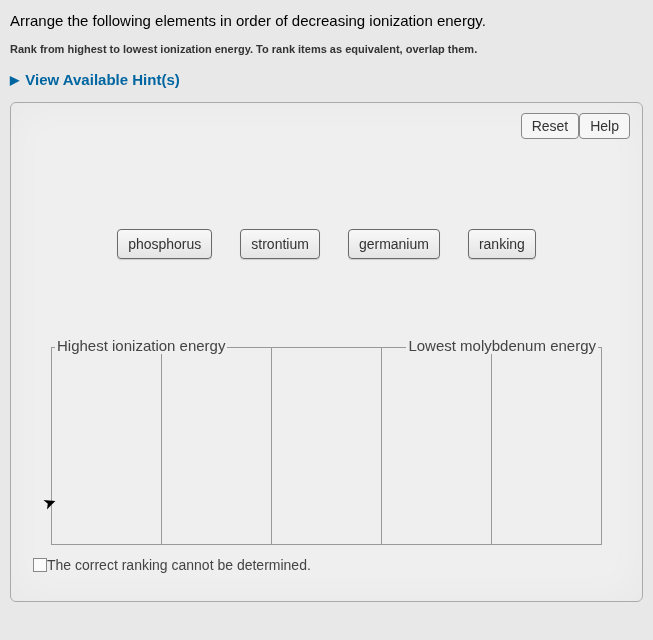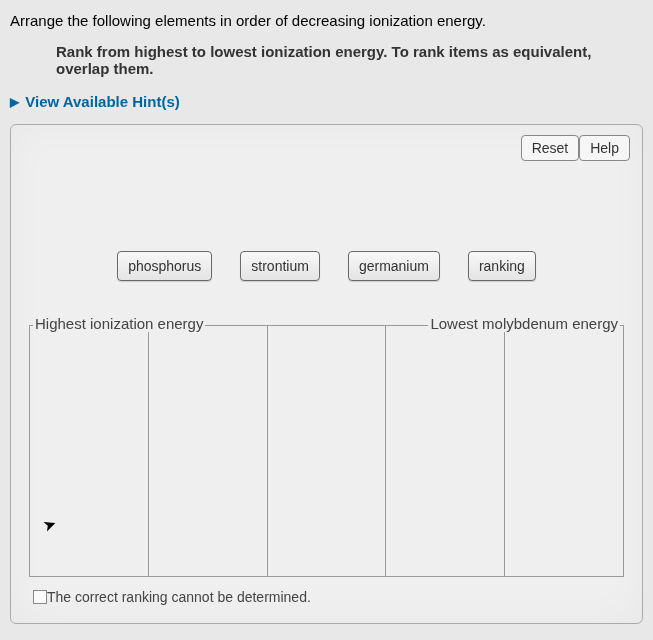--- a/index.html
+++ b/index.html
@@ -11,25 +11,24 @@
       padding: 12px 10px;
       color: #333;
       overflow: hidden;
     }
     .instruction1 {
       font-size: 15px;
       color: #000000;
       margin-bottom: 14px;
     }
     .instruction2 {
-      font-size: 15px;
+      font-size: 11px;
       font-weight: bold;
       color: #333;
       margin-bottom: 16px;
-      margin-left: 46px;
     }
     .hint-row {
       display: flex;
       align-items: center;
       gap: 6px;
       color: #0066a1;
       font-weight: bold;
       font-size: 15px;
       cursor: pointer;
       margin-bottom: 14px;
@@ -59,39 +58,39 @@
       background: #f6f6f6;
       padding: 4px 10px;
       font-size: 14px;
       color: #333;
       cursor: pointer;
     }
     .tiles-row {
       display: flex;
       justify-content: center;
       gap: 28px;
-      margin-bottom: 44px;
+      margin-bottom: 88px;
       padding-left: 30px;
       padding-right: 30px;
     }
     .tile {
       border: 1px solid #6a6a6a;
       border-radius: 4px;
       background: linear-gradient(#f8f8f8, #e4e4e4);
       padding: 6px 10px;
       font-size: 14px;
       color: #333;
       cursor: move;
       box-shadow: 0 1px 1px rgba(0,0,0,0.15);
       white-space: nowrap;
     }
     .drop-area {
       position: relative;
-      height: 252px;
-      margin: 0 6px;
+      height: 198px;
+      margin: 0 28px;
     }
     .slots {
       display: flex;
       height: 100%;
       border: 1px solid #999;
     }
     .slot {
       flex: 1;
       border-right: 1px solid #999;
     }

